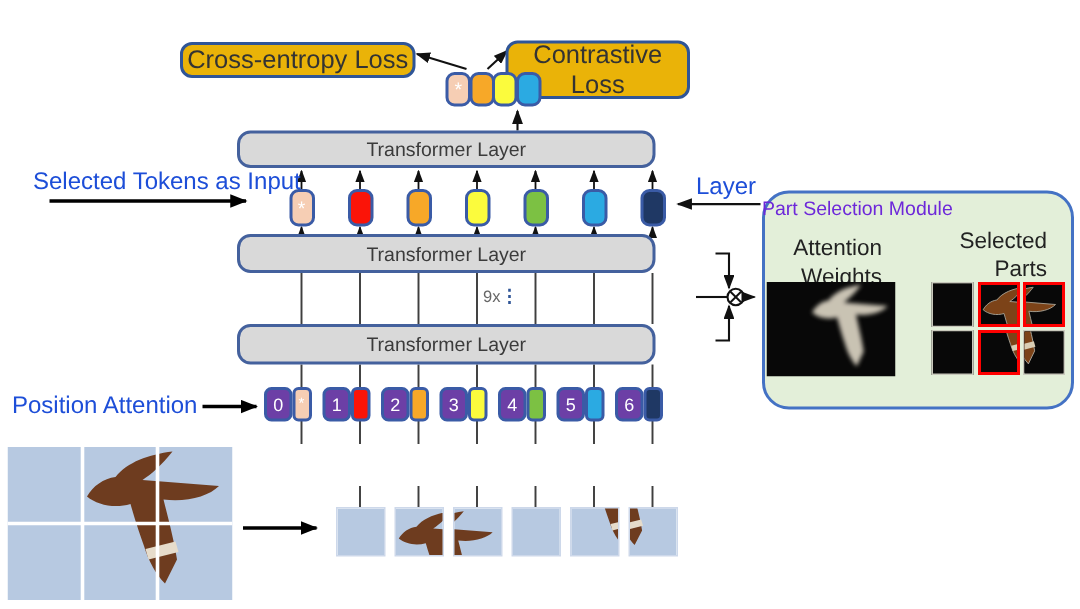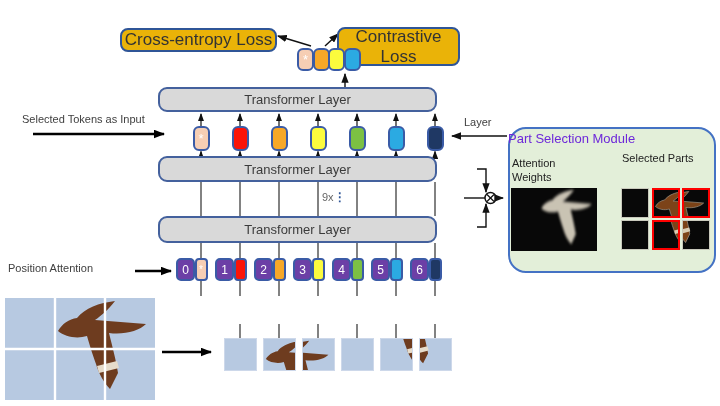--- a/index.html
+++ b/index.html
@@ -5,31 +5,31 @@
   html,body{margin:0;padding:0;background:#fff;}
   #canvas{position:relative;width:720px;height:406px;background:#fff;overflow:hidden;
           font-family:"Liberation Sans",sans-serif;}
   .abs{position:absolute;box-sizing:border-box;}
   .box{display:flex;align-items:center;justify-content:center;text-align:center;}
   .lossbox{background:#eab308;border:2px solid #2F5597;border-radius:8px;font-size:17px;color:#333;margin-top:16px;}
   .layer{left:158px;width:279px;background:#D9D9D9;border:2px solid #44619D;border-radius:9px;
          font-size:13px;color:#3b3b3b;}
   .linproj{left:158px;top:295px;width:317px;height:29px;background:#F7CBAC;border:2px solid #2F5597;
          border-radius:10px;font-size:13.5px;color:#3b3b3b;}
-  .sidelabel{font-size:11px;color:#404040;white-space:nowrap;}
+  .sidelabel{font-size:16px;color:#1d4ed8;white-space:nowrap;}
   .tok{border:2px solid #3A5BA6;border-radius:6px;display:flex;align-items:center;justify-content:center;
        color:#fff;font-size:13px;line-height:1;}
   .pairnum{border:2px solid #3A5BA6;border-radius:5px;display:flex;align-items:center;justify-content:center;
        color:#fff;font-size:12px;line-height:1;}
   .repeat{font-size:11px;color:#666;}
   .repeat b{color:#2F5597;font-size:12px;font-weight:bold;letter-spacing:-1px;}
   .module{left:508px;top:127px;width:208px;height:146px;background:#E3EFD9;border:2.5px solid #4472C4;
           border-radius:18px;}
   .modtitle{left:508px;top:131px;width:208px;font-size:13px;color:#6d28d9;}
-  .modsub{font-size:11px;color:#222;text-align:left;line-height:1.25;}
+  .modsub{font-size:15px;color:#222;text-align:right;line-height:1.25;}
   .cell{background:#080808;border:1px solid #C9C9BC;}
   .cell.sel{border:2.5px solid #FE0000;}
   .patch{border:1px solid #CDD8EA;}
   svg{display:block;}
 </style>
 </head>
 <body>
 
 <div id="canvas">
 

